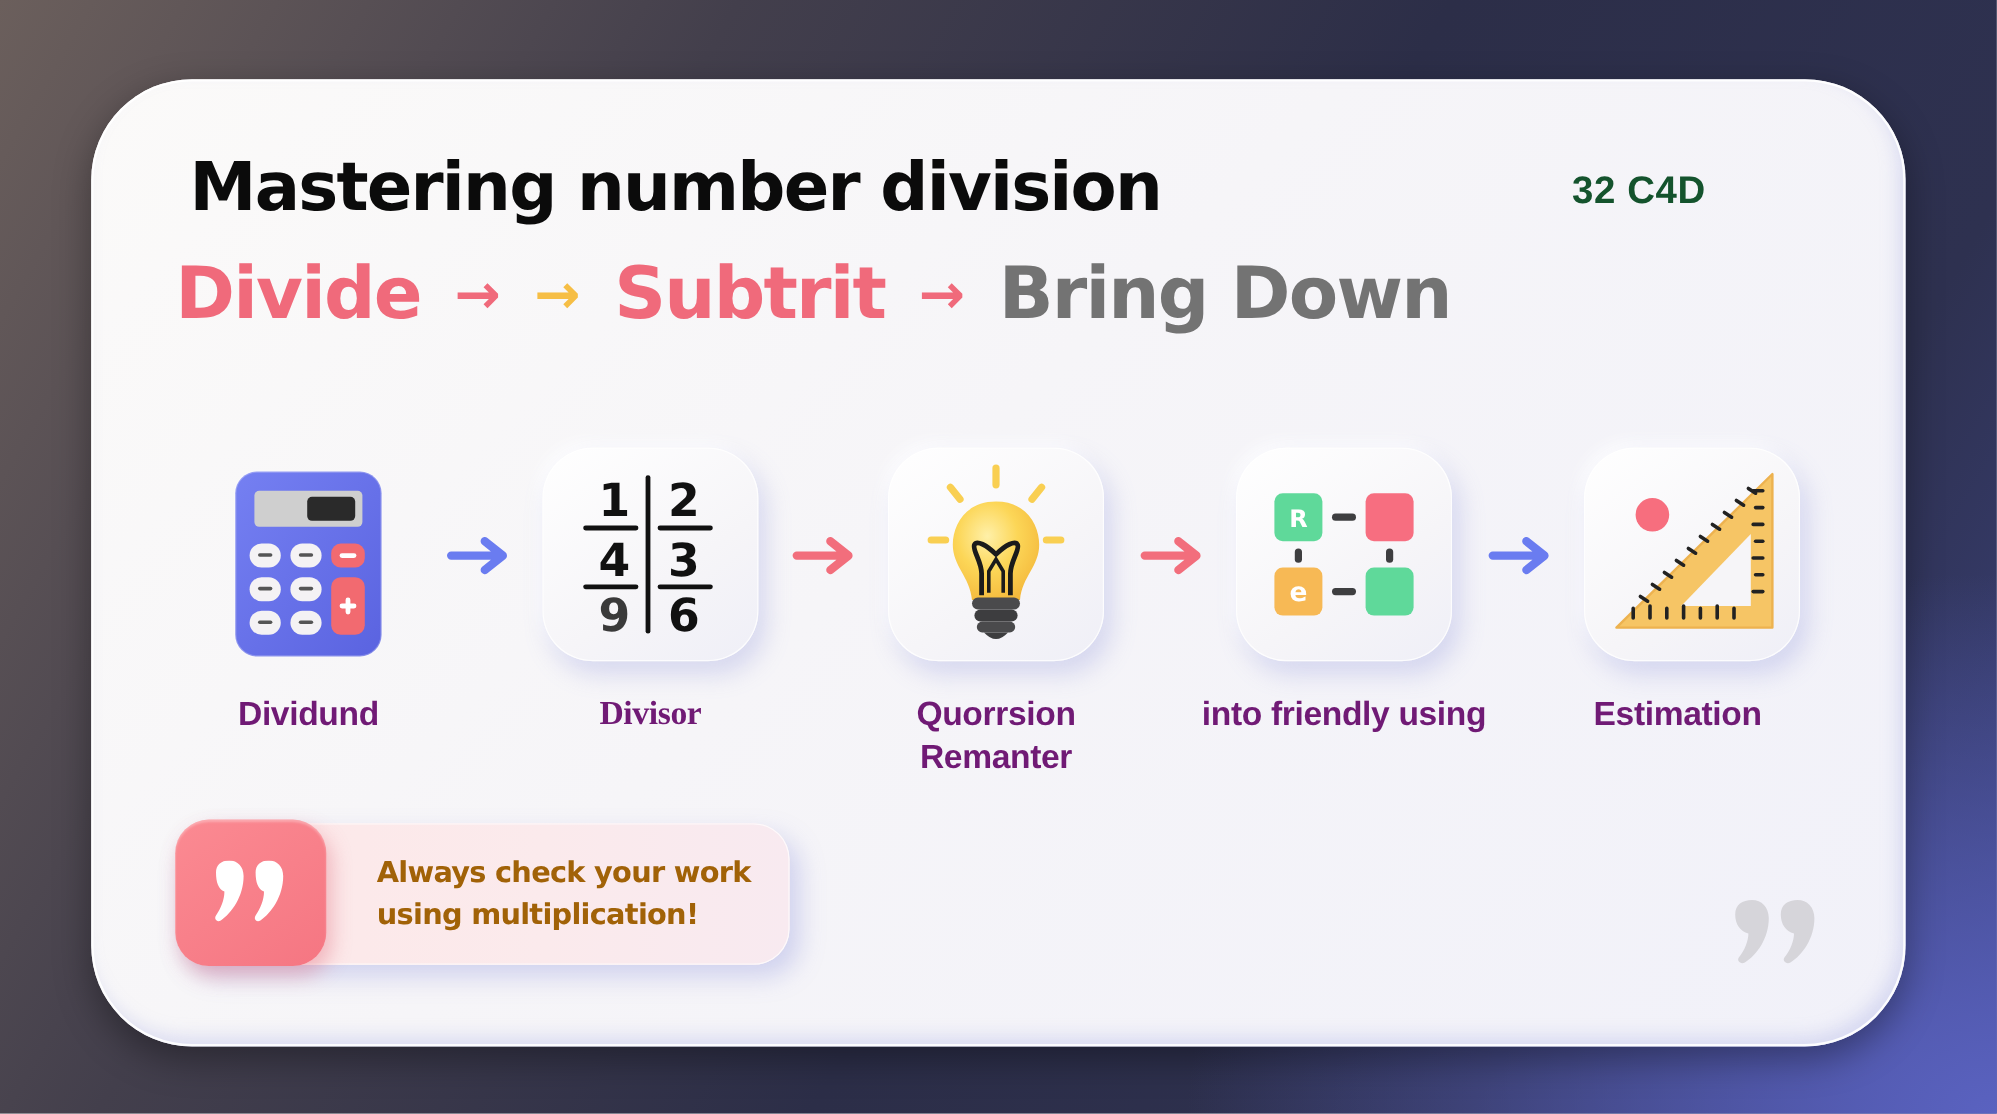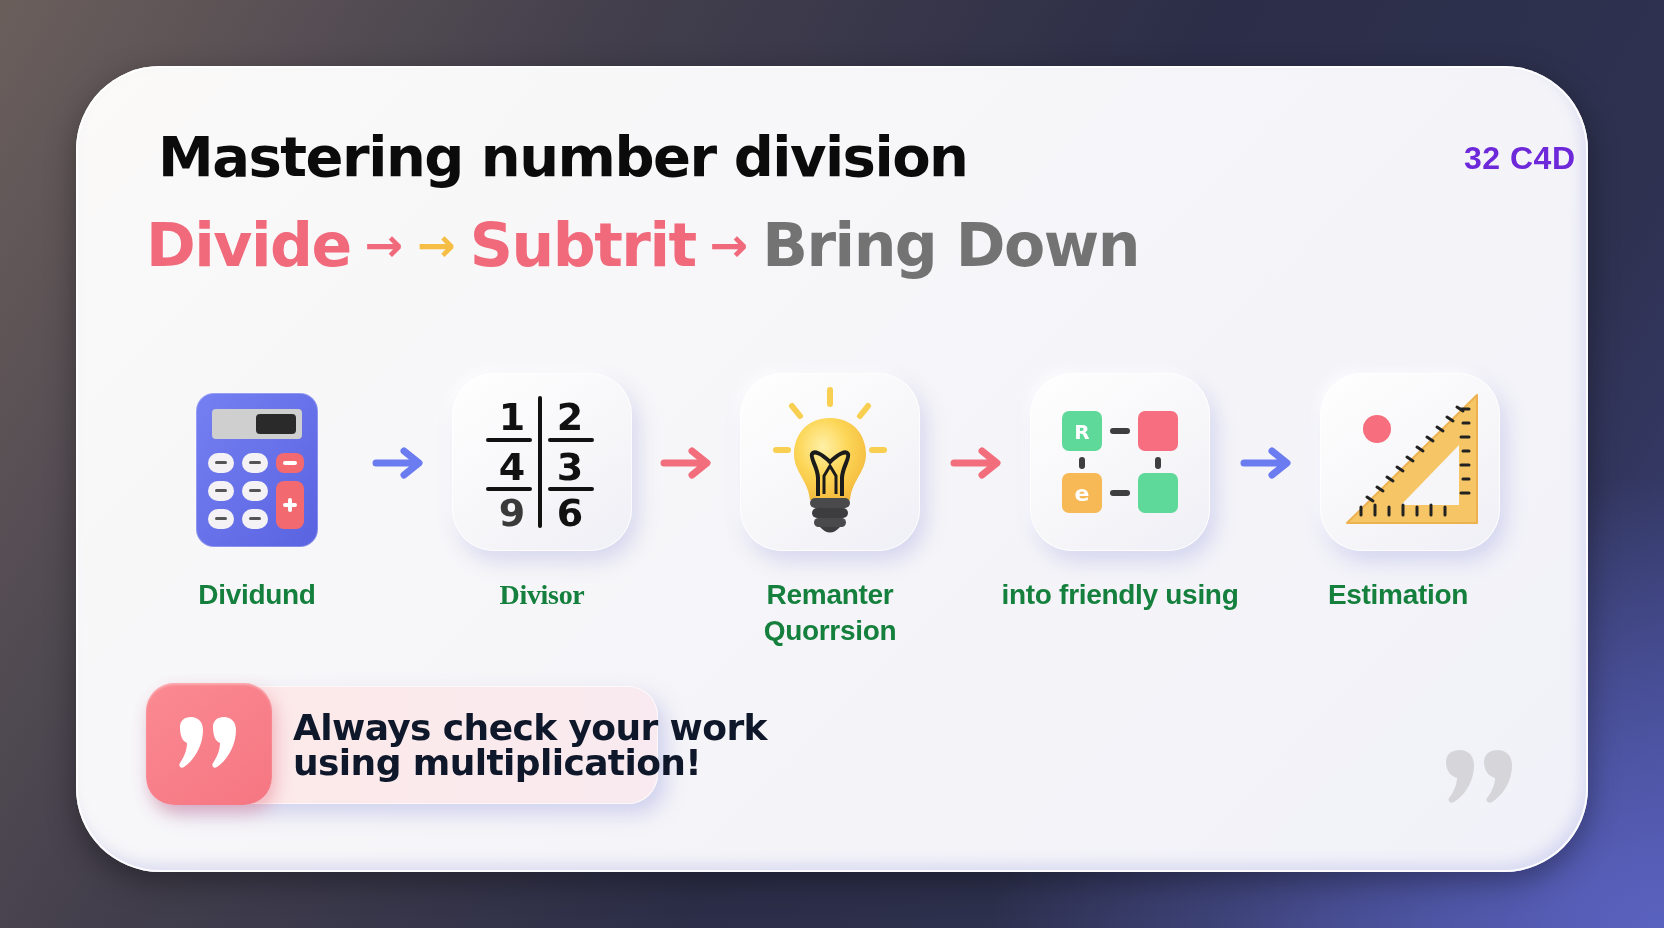--- a/index.html
+++ b/index.html
@@ -23,69 +23,69 @@
       0 10px 30px rgba(0,0,0,0.35);
   }
   .title {
     position: absolute; left: 158px; top: 124px;
     font-size: 56px; font-weight: 800; color: #0b0b0b;
     letter-spacing: -1.5px; white-space: nowrap;
     font-family: "DejaVu Sans", sans-serif;
     text-align: center;
   }
   .badge {
-    position: absolute; left: 1464px; top: 140px;
-    font-size: 32px; font-weight: 700; color: #6d28d9;
+    position: absolute; left: 1310px; top: 140px;
+    font-size: 32px; font-weight: 700; color: #14532d;
     font-family: "Liberation Sans", sans-serif;
     letter-spacing: 0.5px;
   }
   .steps {
     position: absolute; left: 146px; top: 210px;
-    display: flex; align-items: center; gap: 14px;
+    display: flex; align-items: center; gap: 28px;
     font-size: 60px; font-weight: 800; letter-spacing: -1.5px;
     white-space: nowrap;
     font-family: "DejaVu Sans", sans-serif;
   }
   .steps .arrow { font-size: 46px; font-weight: 700; letter-spacing: 0; }
   .c-red { color: #f06a7b; }
   .c-black { color: #0b0b0b; }
   .c-yellow { color: #f6be45; }
   .c-blue { color: #737373; }
 
   .tile {
     position: absolute; width: 180px; height: 178px; border-radius: 42px;
     background: linear-gradient(145deg, #ffffff 0%, #f6f5f8 60%, #efeff7 100%);
     box-shadow: 6px 10px 20px rgba(140,145,220,0.30), -4px -4px 12px rgba(255,255,255,0.9), inset 0 0 0 1px rgba(255,255,255,0.8);
     display: flex; align-items: center; justify-content: center;
   }
   .flow-arrow { position: absolute; width: 54px; height: 34px; }
   .label {
     position: absolute; text-align: center;
-    font-size: 28px; font-weight: 700; color: #15803d;
+    font-size: 28px; font-weight: 700; color: #701a75;
     line-height: 36px; white-space: nowrap;
     font-family: "Liberation Sans", sans-serif;
     letter-spacing: -0.3px;
   }
 
   .tip {
     position: absolute; left: 146px; top: 686px;
     width: 512px; height: 118px; border-radius: 30px;
     background: linear-gradient(90deg, #fde8e8 0%, #fbeaec 60%, #f8eaf0 100%);
     box-shadow: 8px 10px 20px rgba(140,145,220,0.35), inset 0 0 0 1px rgba(255,255,255,0.7);
   }
   .tip-icon {
     position: absolute; left: 146px; top: 683px;
     width: 126px; height: 122px; border-radius: 28px;
     background: linear-gradient(145deg, #fb8a92 0%, #f57682 100%);
     box-shadow: 4px 8px 16px rgba(220,90,110,0.35), inset 0 2px 2px rgba(255,255,255,0.3);
     display: flex; align-items: center; justify-content: center;
   }
   .tip-text {
-    position: absolute; left: 293px; top: 710px;
-    font-size: 36px; font-weight: 700; color: #0f172a; line-height: 35px;
+    position: absolute; left: 314px; top: 710px;
+    font-size: 24px; font-weight: 700; color: #a16207; line-height: 35px;
     letter-spacing: -0.6px;
     font-family: "DejaVu Sans", sans-serif;
   }
   .deco-quote { position: absolute; left: 1444px; top: 750px; }
 </style>
 </head>
 <body>
 
 <div class="card"></div>
 
@@ -248,22 +248,22 @@
   </svg>
 </div>
 
 <div class="label" style="left:177px;top:577px;width:160px;">
   <div>Dividund</div>
 </div>
 <div class="label" style="left:462px;top:577px;width:160px;font-family:Liberation Serif, serif;">
   <div>Divisor</div>
 </div>
 <div class="label" style="left:730px;top:577px;width:200px;">
+  <div>Quorrsion</div>
   <div>Remanter</div>
-  <div>Quorrsion</div>
 </div>
 <div class="label" style="left:980px;top:577px;width:280px;">
   <div>into friendly using</div>
 </div>
 <div class="label" style="left:1308px;top:577px;width:180px;">
   <div>Estimation</div>
 </div>
 
 <div class="tip"></div>
 <div class="tip-icon">

